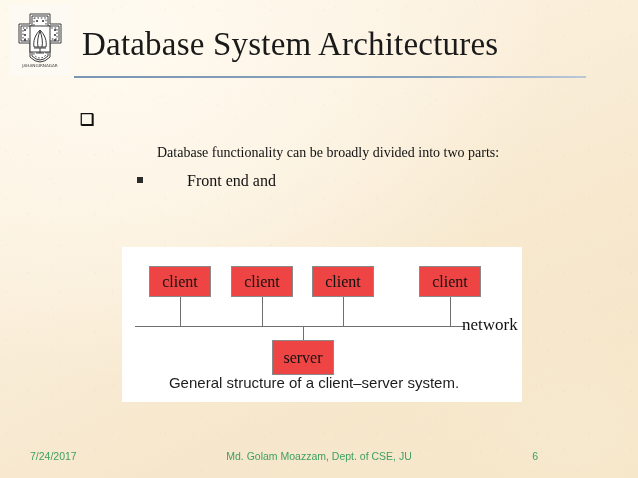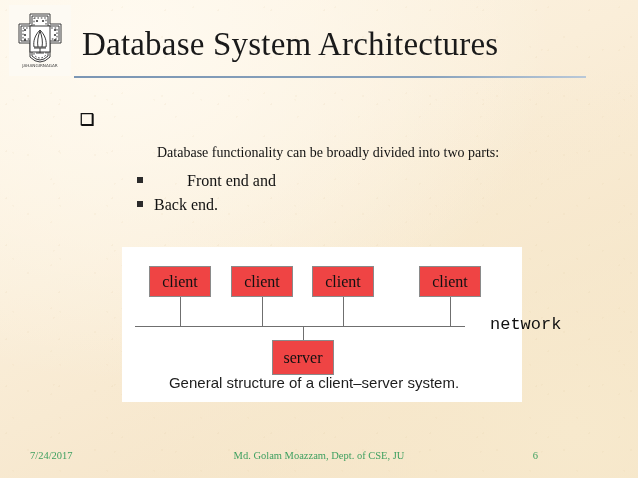--- a/index.html
+++ b/index.html
@@ -177,23 +177,23 @@
   .network-line {
     position: absolute;
     left: 13px;
     top: 79px;
     width: 330px;
     height: 1px;
     background: #6f6f6f;
   }
   .network-label {
     position: absolute;
-    left: 368px;
+    left: 340px;
     top: 68px;
-    font-family: Liberation Mono, monospace;
+    font-family: Liberation Serif, serif;
     font-size: 17px;
     color: #111;
     white-space: nowrap;
   }
   .fig-caption {
     position: absolute;
     left: 0;
     right: 16px;
     top: 127px;
     text-align: center;
@@ -202,21 +202,21 @@
     color: #1d1d1d;
   }
 
   
   .footer {
     position: absolute;
     left: 0;
     top: 447px;
     width: 563px;
     height: 20px;
-    font-family: Liberation Serif, serif;
+    font-family: Liberation Sans, sans-serif;
     font-size: 10.5px;
     color: #3fa060;
   }
   .footer-date  { position: absolute; left: 30px;  top: 3px; }
   .footer-center{ position: absolute; left: 0; width: 638px; text-align: center; top: 3px; }
   .footer-page  { position: absolute; right: 25px; top: 3px; }
 </style>
 </head>
 <body>
 
@@ -263,24 +263,20 @@
     <span class="marker">❑</span>
   </div>
 
   <div class="bullet-l2">Database functionality can be broadly divided into two parts:</div>
 
   <div class="bullet-l3" id="bullet-front">
     <span class="marker"></span>
     <span>Front end and</span>
   </div>
 
-  <div class="bullet-l3" id="bullet-back">
-    <span class="marker"></span>
-    <span>Back end.</span>
-  </div>
 
   <div class="figure">
     <div class="fig-inner">
 
       <div class="node client-box" id="client-1">client</div>
       <div class="node client-box" id="client-2">client</div>
       <div class="node client-box" id="client-3">client</div>
       <div class="node client-box" id="client-4">client</div>
 
       <div class="drop" id="drop-1"></div>

